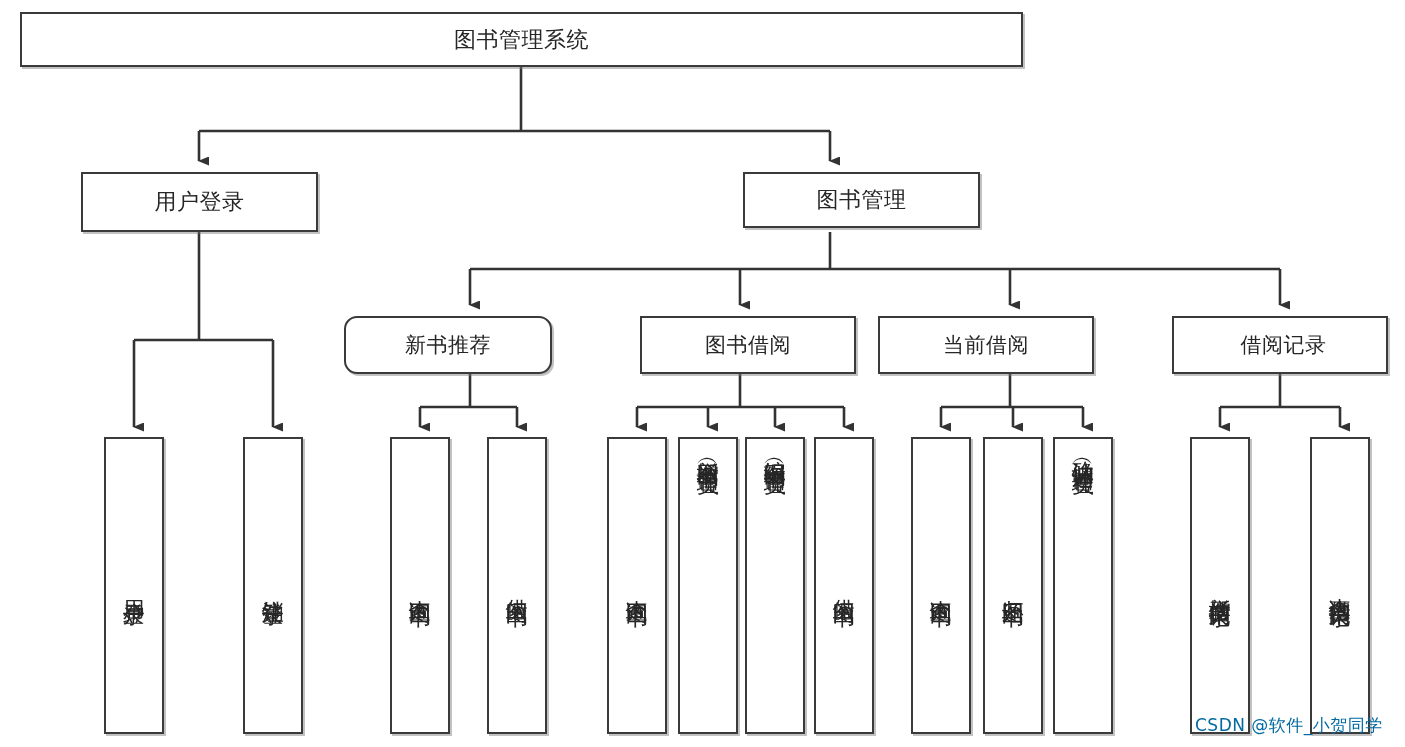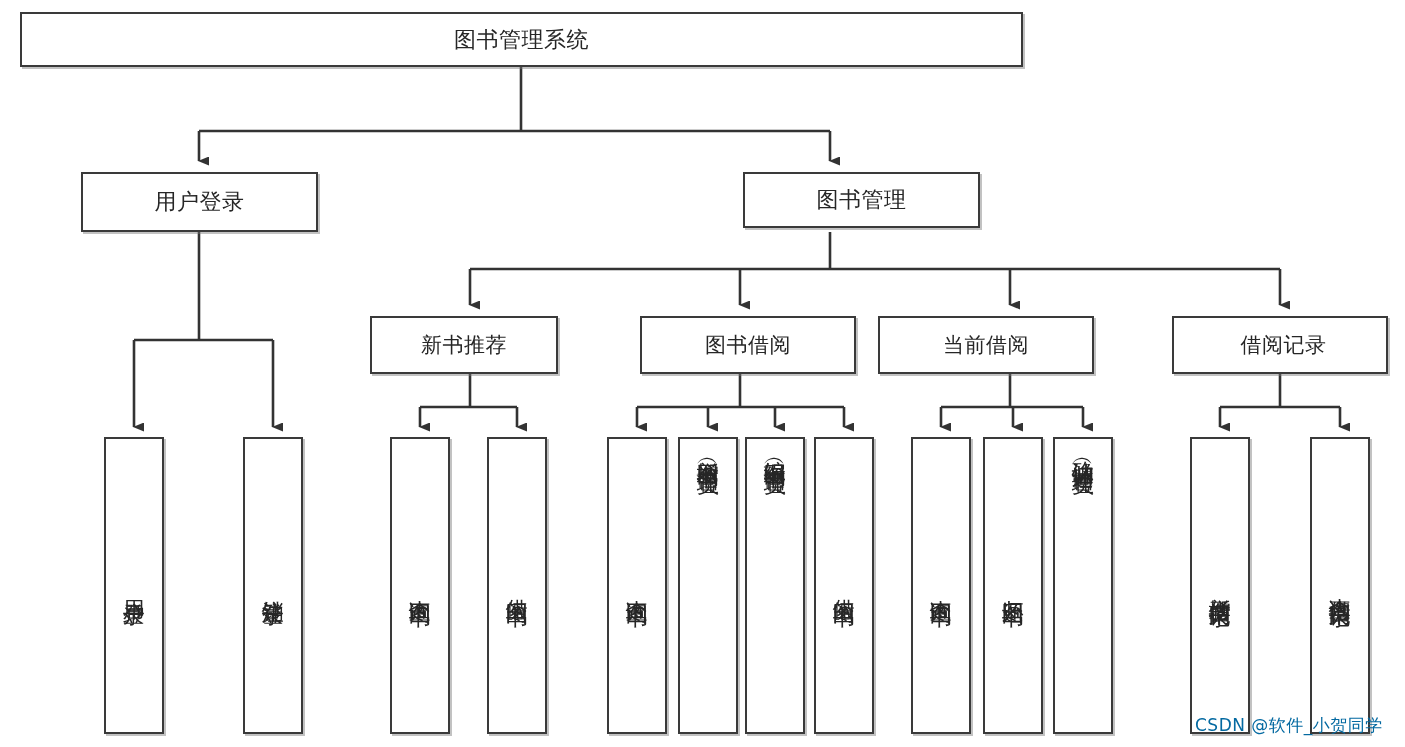--- a/index.html
+++ b/index.html
@@ -134,21 +134,21 @@
     <span class="node-label">图书管理系统</span>
   </div>
 
   <div class="node-box level-1" style="left:81px; top:172px; width:237px; height:60px;">
     <span class="node-label">用户登录</span>
   </div>
   <div class="node-box level-1" style="left:711px; top:172px; width:237px; height:56px;margin-left:32px;">
     <span class="node-label">图书管理</span>
   </div>
 
-  <div class="node-box level-2" style="left:370px; top:316px; width:188px; height:58px;">
+  <div class="node-box level-2" style="left:344px; top:316px; width:208px; height:58px;border-radius:13px;">
     <span class="node-label">新书推荐</span>
   </div>
   <div class="node-box level-2" style="left:640px; top:316px; width:216px; height:58px;">
     <span class="node-label">图书借阅</span>
   </div>
   <div class="node-box level-2" style="left:878px; top:316px; width:216px; height:58px;">
     <span class="node-label">当前借阅</span>
   </div>
   <div class="node-box level-2" style="left:1172px; top:316px; width:216px; height:58px;padding-left:7px;">
     <span class="node-label">借阅记录</span>

